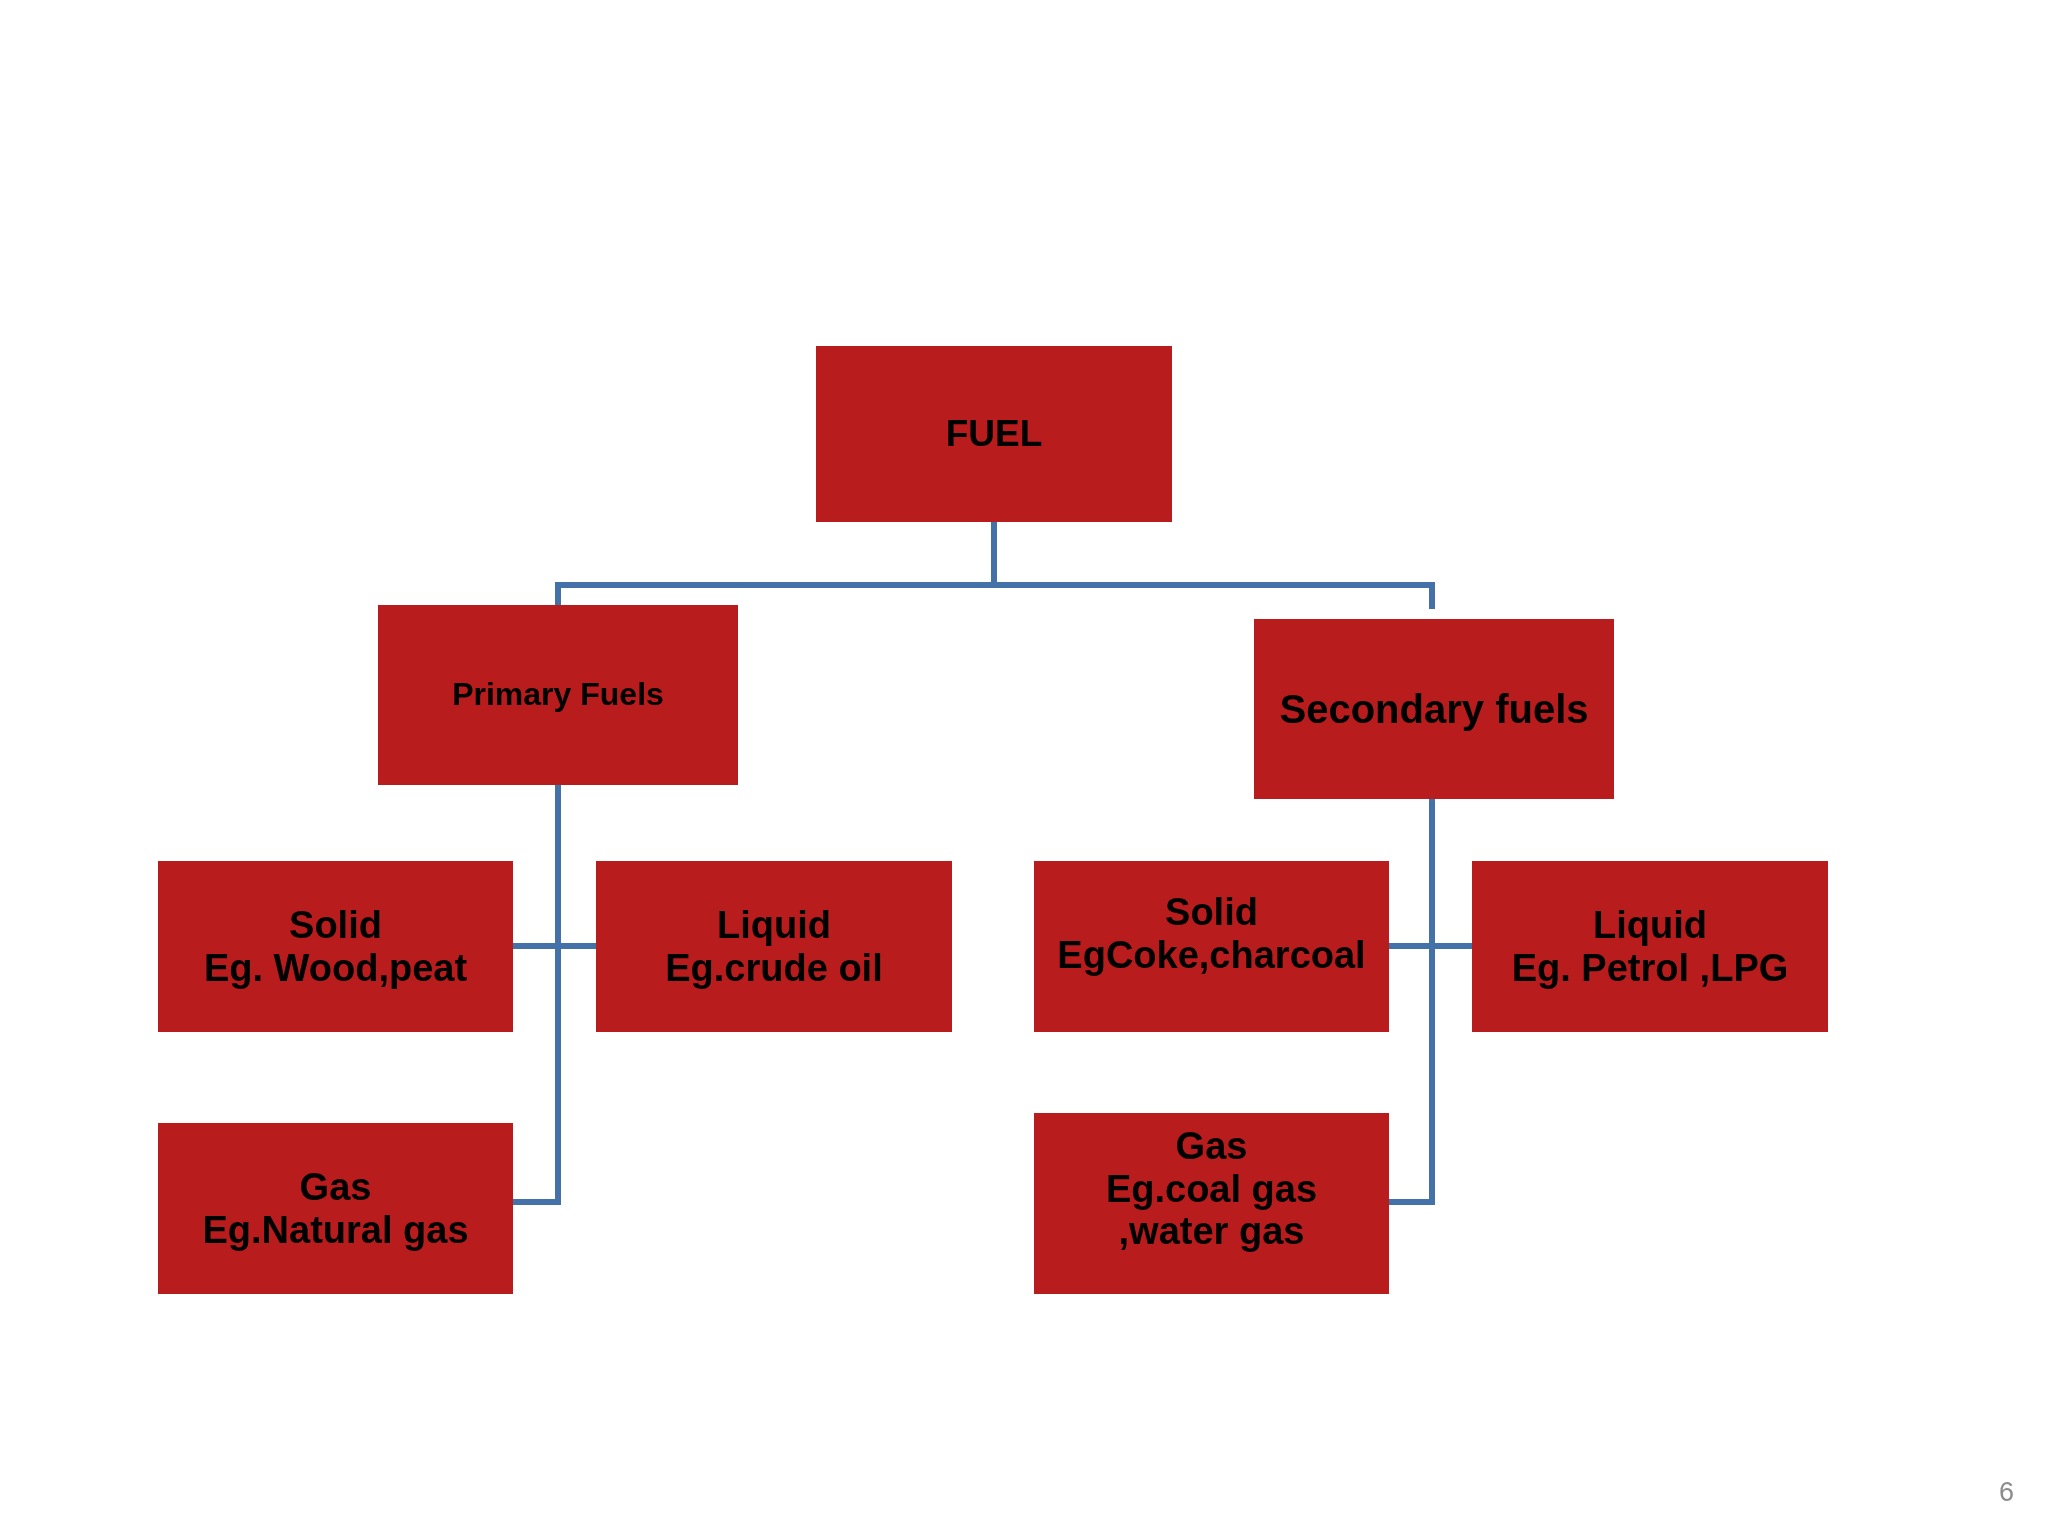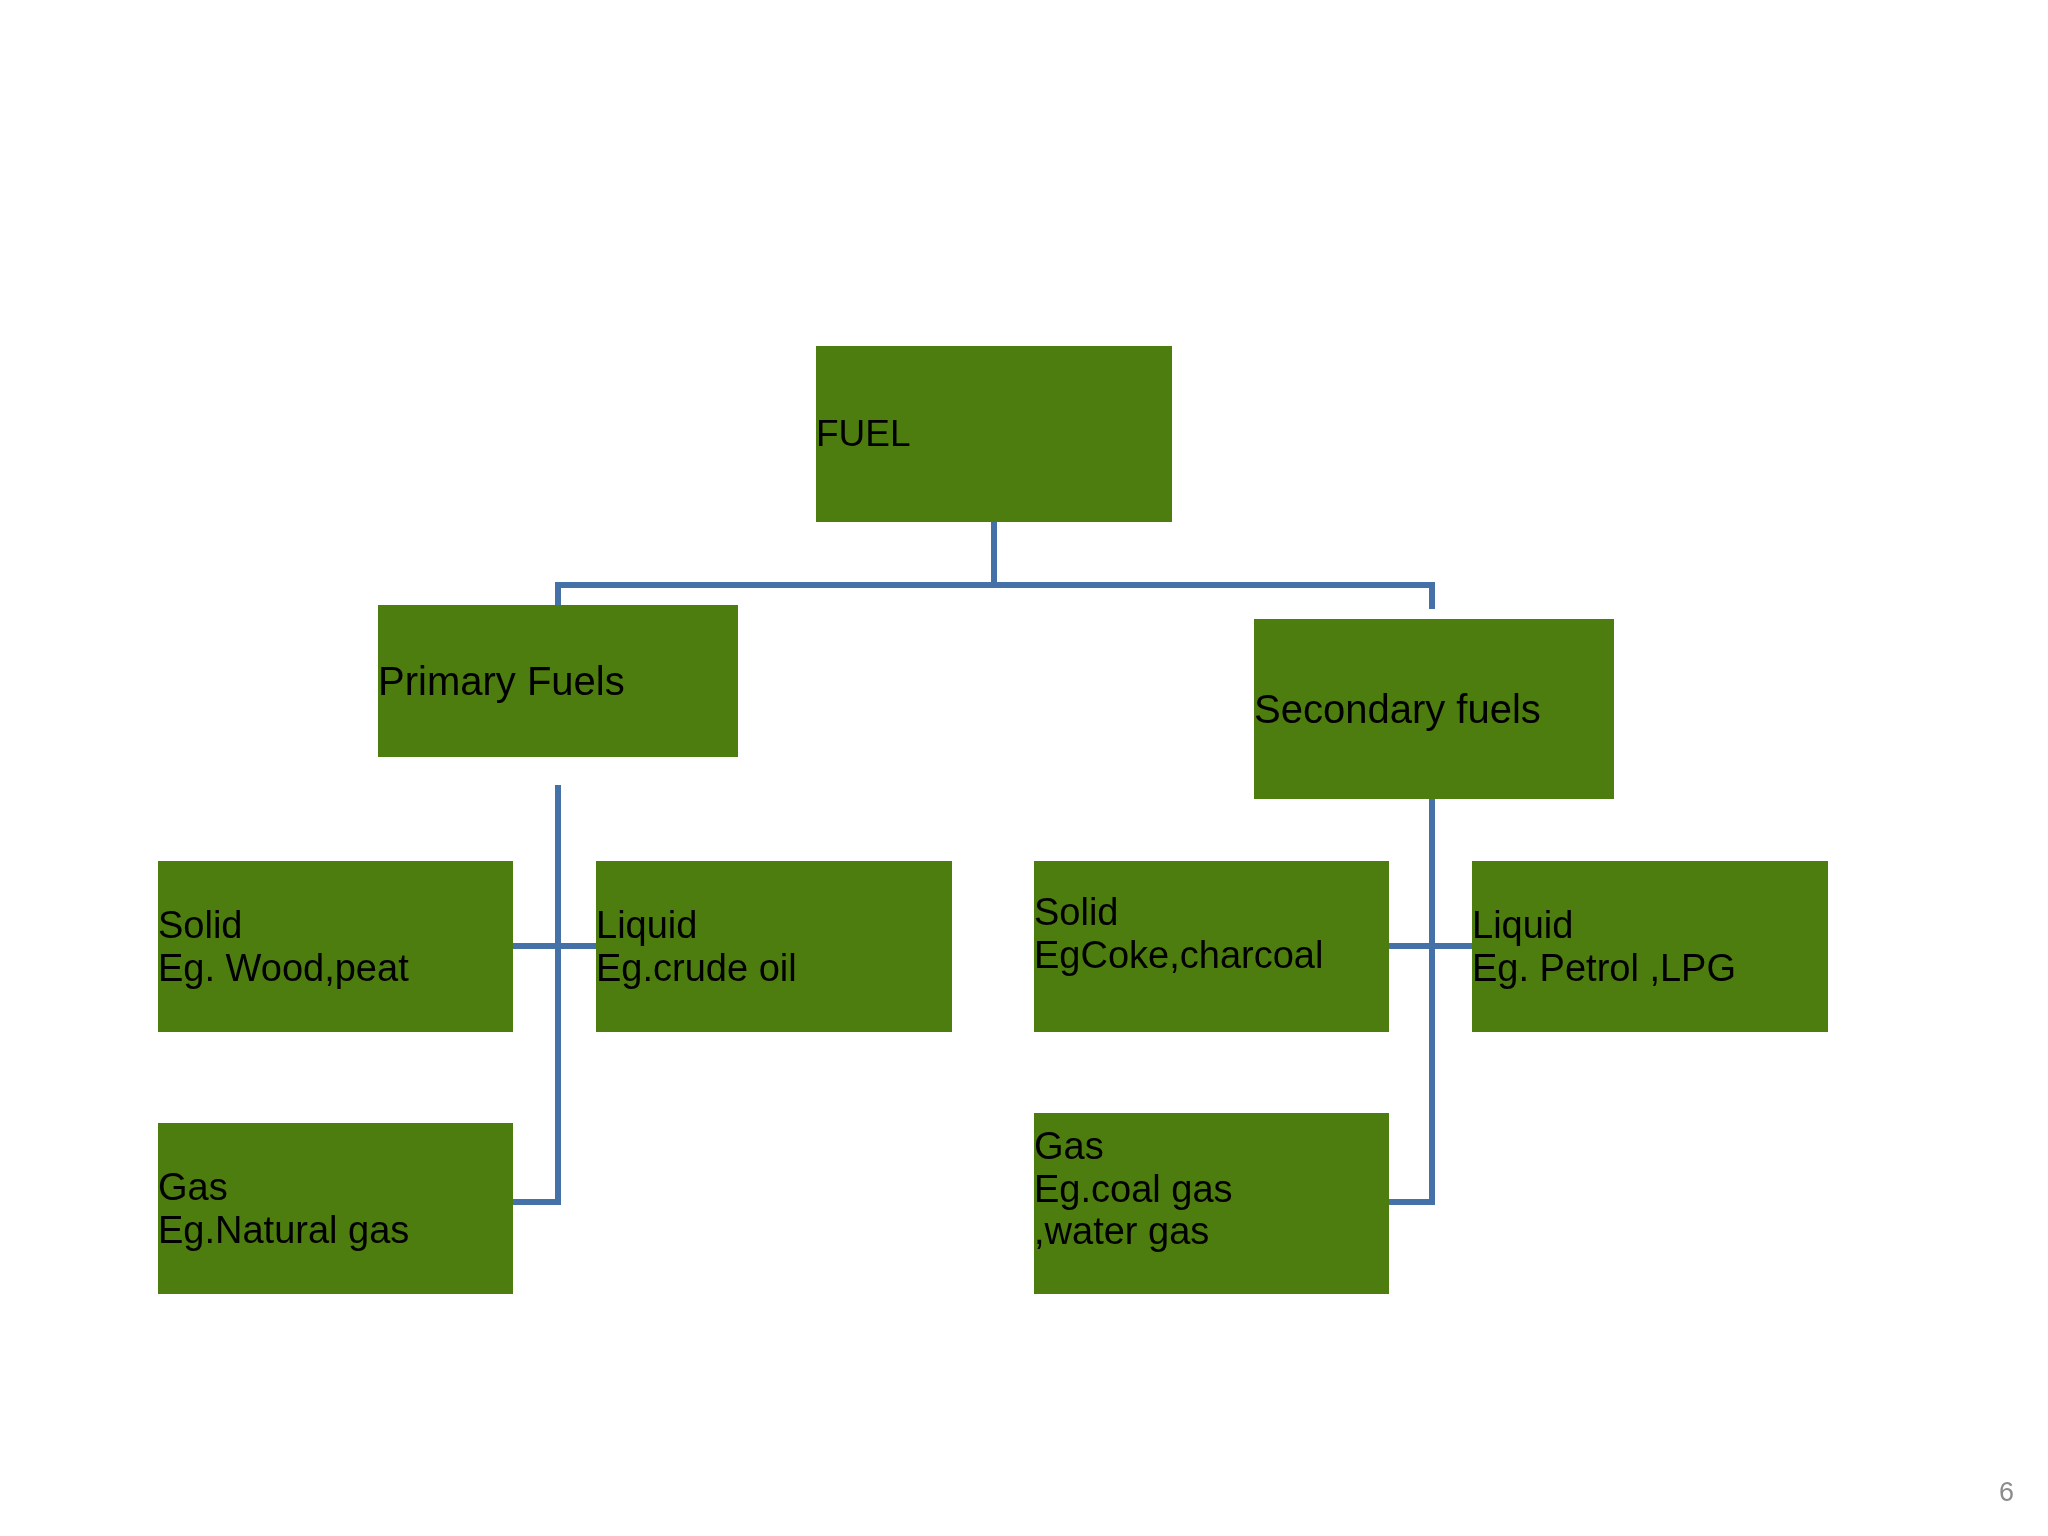--- a/index.html
+++ b/index.html
@@ -25,47 +25,47 @@
   .conn {
     position: absolute;
     background: #4472A8;
   }
   .conn-v { width: 6px; }
   .conn-h { height: 6px; }
 
   
   .node {
     position: absolute;
-    background: #4d7c0f;
+    background: #b91c1c;
     color: #000000;
     display: flex;
     align-items: center;
     justify-content: center;
-    text-align: left;
-    font-weight: normal;
+    text-align: center;
+    font-weight: bold;
     line-height: 1.12;
     box-sizing: border-box;
     z-index: 3;
   }
   .node .txt {
     width: 100%;
     white-space: pre-line;
   }
 
   
   .node.overflow {
     align-items: flex-start;
     overflow: visible;
   }
   .node.overflow .txt {
     position: relative;
   }
 
   #node-fuel        { left: 816px;  top: 346px;  width: 356px; height: 176px; font-size: 37px; }
-  #node-primary     { left: 378px;  top: 605px;  width: 360px; height: 152px; font-size: 40px; }
+  #node-primary     { left: 378px;  top: 605px;  width: 360px; height: 180px; font-size: 32px; }
   #node-secondary   { left: 1254px; top: 605px;  width: 360px; height: 180px; font-size: 40px; margin-top: 14px; }
 
   #node-p-solid     { left: 158px;  top: 861px;  width: 355px; height: 171px; font-size: 38px; }
   #node-p-liquid    { left: 596px;  top: 861px;  width: 356px; height: 171px; font-size: 38px; }
   #node-p-gas       { left: 158px;  top: 1123px; width: 355px; height: 171px; font-size: 38px; }
 
   #node-s-solid     { left: 1034px; top: 861px;  width: 355px; height: 171px; font-size: 38px; }
   #node-s-liquid    { left: 1472px; top: 861px;  width: 356px; height: 171px; font-size: 38px; }
   #node-s-gas       { left: 1034px; top: 1113px; width: 355px; height: 181px; font-size: 38px; }
 

